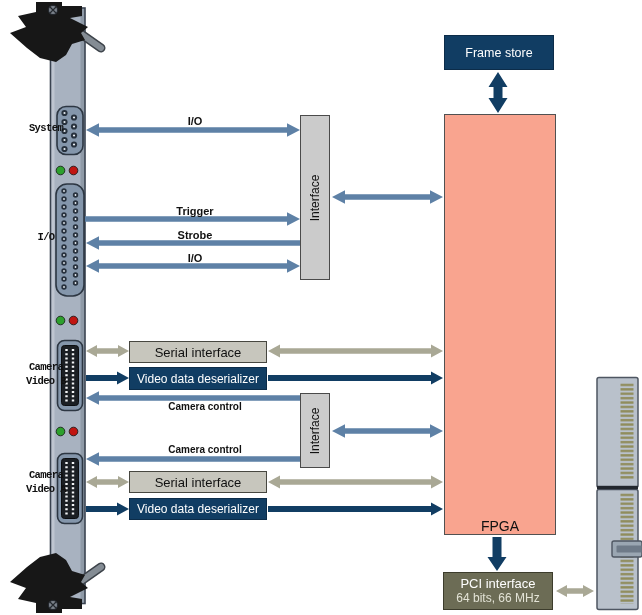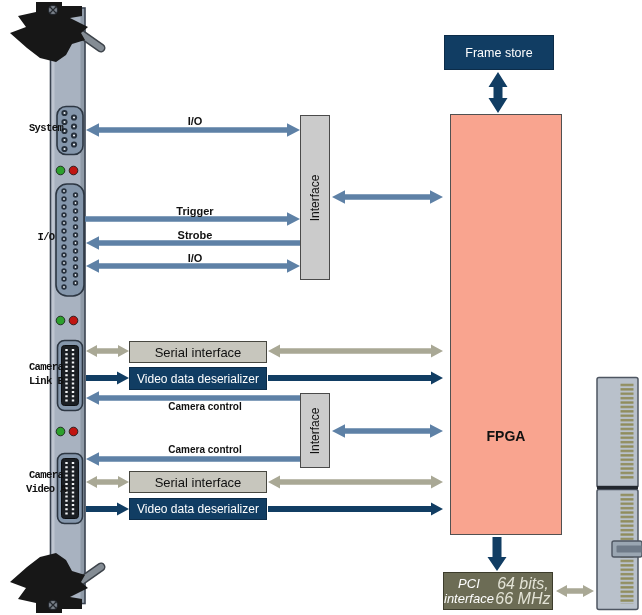--- a/index.html
+++ b/index.html
@@ -29,24 +29,24 @@
   .edge-handle{fill:#9aa6b2;stroke:#4e5662;stroke-width:1.4;}
   .edge-handle-slot{fill:#6e7a88;}
 
   
   .block{position:absolute;z-index:1;box-sizing:border-box;display:flex;
          align-items:center;justify-content:center;text-align:center;}
   .navy-box{background:var(--navy,#113d63);border:1px solid #0c2c49;color:#fff;}
   .gray-box{background:var(--interface-fill,#cbcbcb);border:1.4px solid var(--interface-border,#4a4a4a);color:#111;}
   .serial-box{background:var(--serial-fill,#c7c6bd);border:1.3px solid #474740;color:#111;font-size:13px;}
   .fpga-box{background:var(--fpga-fill,#f9a48f);border:1.5px solid var(--fpga-border,#515151);
-            color:#111;font-weight:bold;font-size:14px;align-items:center;padding-top:222px;margin-left:6px;}
+            color:#111;font-weight:normal;font-size:14px;align-items:flex-end;padding-top:222px;}
   .pci-box{background:var(--pci-fill,#6c6c55);border:1.5px solid var(--pci-border,#3c3c2c);
-           color:#fff;flex-direction:row;line-height:15px;font-style:italic;}
-  .pci-sub{font-size:16px;color:#e3e3d6;}
+           color:#fff;flex-direction:column;line-height:15px;}
+  .pci-sub{font-size:12px;color:#e3e3d6;}
   .rot span{display:inline-block;transform:rotate(-90deg);white-space:nowrap;font-size:12px;}
 
   #frame-store{left:444px;top:35px;width:110px;height:35px;font-size:12.5px;}
   #fpga{left:444px;top:114px;width:112px;height:421px;}
   #iface-top{left:300px;top:115px;width:30px;height:165px;}
   #iface-bottom{left:300px;top:393px;width:30px;height:75px;}
   #serial-b{left:129px;top:341px;width:138px;height:22px;}
   #video-b{left:129px;top:367px;width:138px;height:23px;font-size:12px;}
   #serial-a{left:129px;top:471px;width:138px;height:22px;}
   #video-a{left:129px;top:498px;width:138px;height:22px;font-size:12px;}
@@ -281,20 +281,20 @@
 <div class="lbl" id="lbl-strobe">Strobe</div>
 <div class="lbl" id="lbl-trigger">Trigger</div>
 <div class="lbl" id="lbl-io2">I/O</div>
 <div class="lbl" id="lbl-ccb">Camera control</div>
 <div class="lbl" id="lbl-cca">Camera control</div>
 
 <div class="panel-lbl" id="lbl-system">System</div>
 <div class="panel-lbl" id="lbl-io">I/O</div>
 <div class="panel-lbl" id="lbl-clb">
   <div>Camera</div>
-  <div>Link B</div>
+  <div>Video B</div>
 </div>
 <div class="panel-lbl" id="lbl-cla">
   <div>Camera</div>
   <div>Video A</div>
 </div>
 
 </div>
 
 </body></html>

